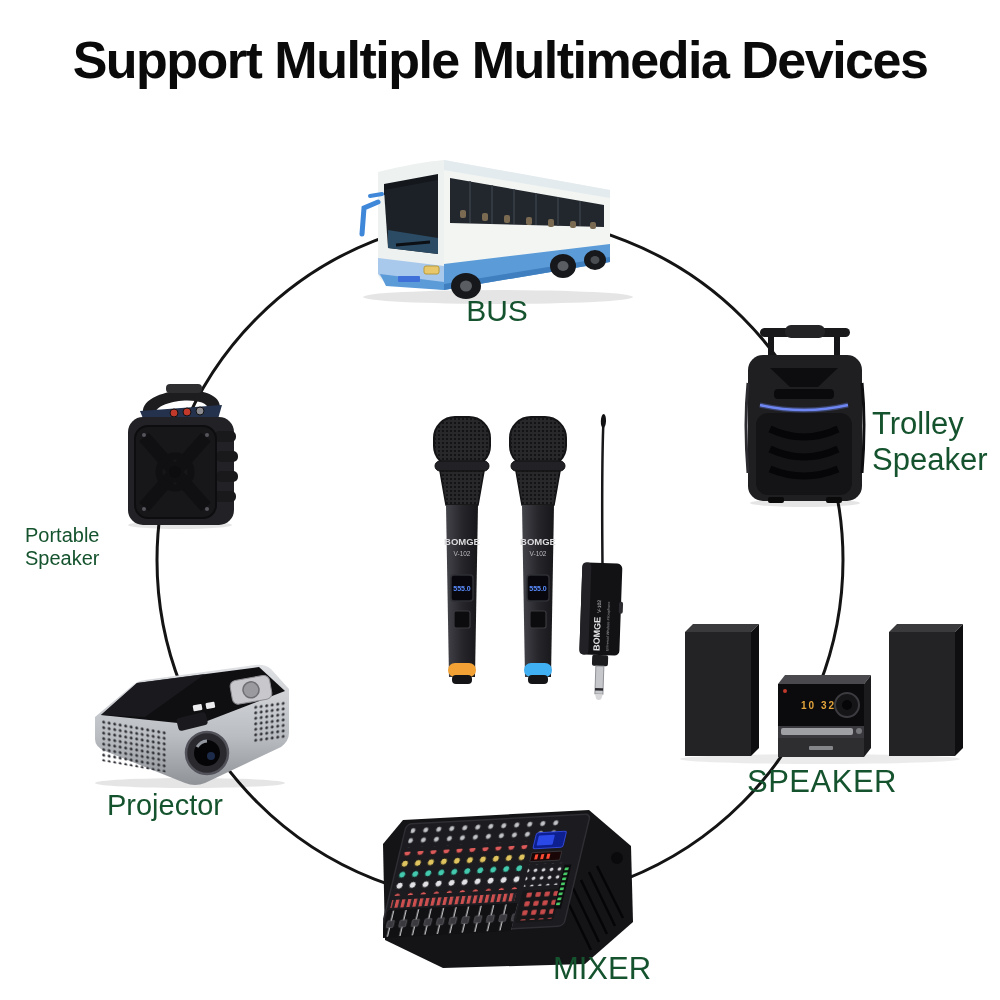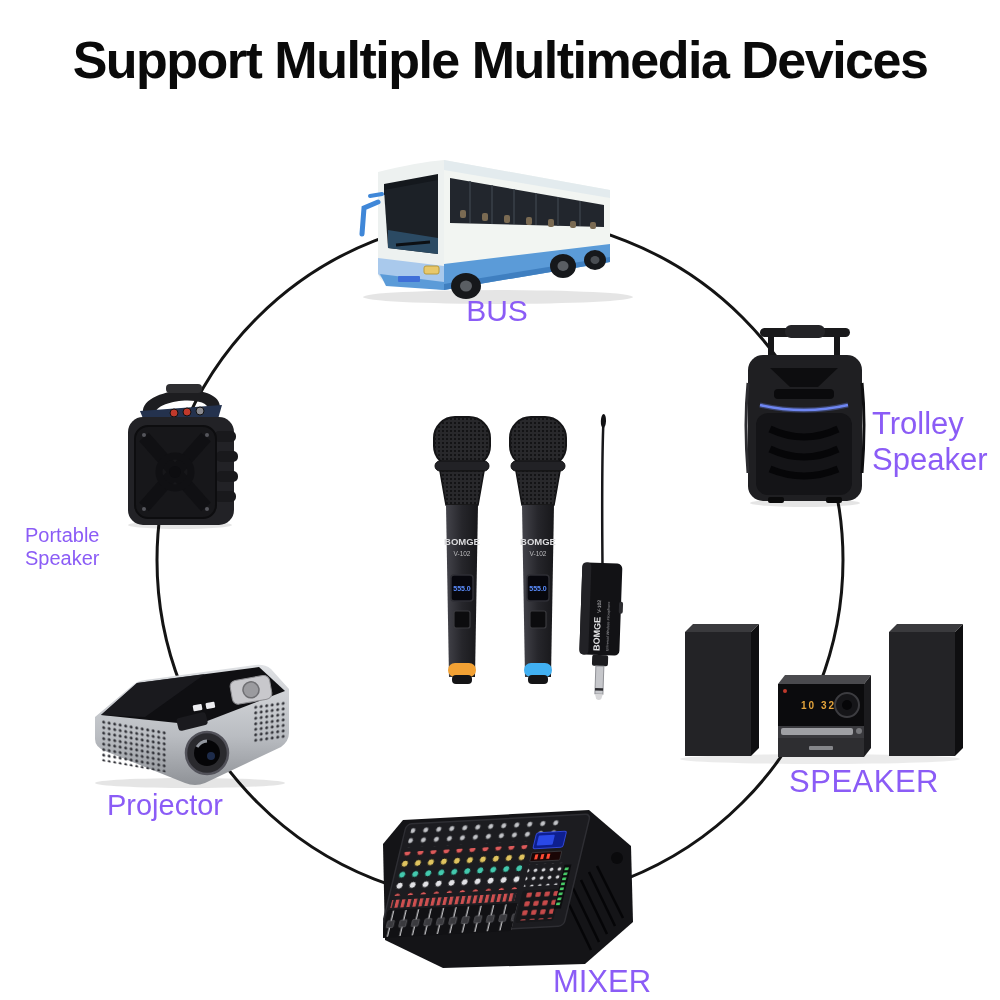--- a/index.html
+++ b/index.html
@@ -2,25 +2,25 @@
 <html><head>
 <meta charset="utf-8">
 <style>
   html,body{margin:0;padding:0;background:#fff;}
   .stage{position:relative;width:1000px;height:1000px;background:#fff;overflow:hidden;
          font-family:"Liberation Sans",sans-serif;border-radius:27px;}
   .title{position:absolute;top:30px;left:0;width:1000px;text-align:center;
          font-size:52px;font-weight:700;letter-spacing:-1.5px;color:#0a0a0a;white-space:nowrap;}
   .scene{position:absolute;left:0;top:0;}
   .device{position:absolute;}
-  .label{position:absolute;color:#8b5cf6;}
+  .label{position:absolute;color:#14532d;}
   .lbl-bus{left:437px;top:294px;width:120px;text-align:center;font-size:30px;}
   .lbl-trolley{left:872px;top:406px;width:118px;font-size:31px;line-height:1.16;}
-  .lbl-speaker{left:747px;top:764px;width:160px;text-align:right;font-size:31px;letter-spacing:.5px;margin-left:32px;}
-  .lbl-mixer{left:542px;top:951px;width:120px;text-align:center;font-size:31px;margin-top:13px;}
+  .lbl-speaker{left:747px;top:764px;width:160px;text-align:left;font-size:31px;letter-spacing:.5px;}
+  .lbl-mixer{left:542px;top:951px;width:120px;text-align:center;font-size:31px;}
   .lbl-projector{left:88px;top:789px;width:135px;text-align:right;font-size:29px;}
   .lbl-portable{left:25px;top:524px;width:122px;font-size:20px;line-height:1.16;}
   svg text{font-family:"Liberation Sans",sans-serif;}
 </style>
 </head>
 <body>
 
 <div class="stage">
 
   <div class="title">Support Multiple Multimedia Devices</div>

